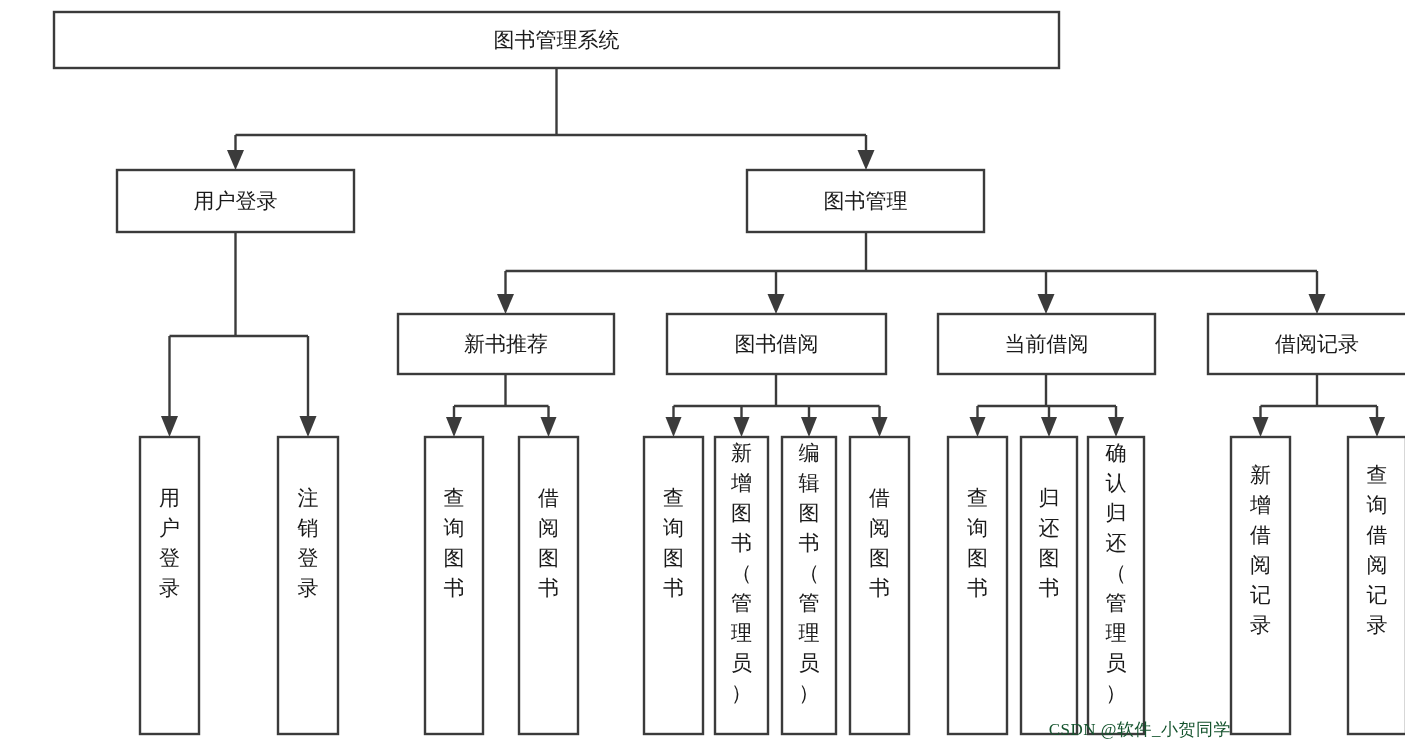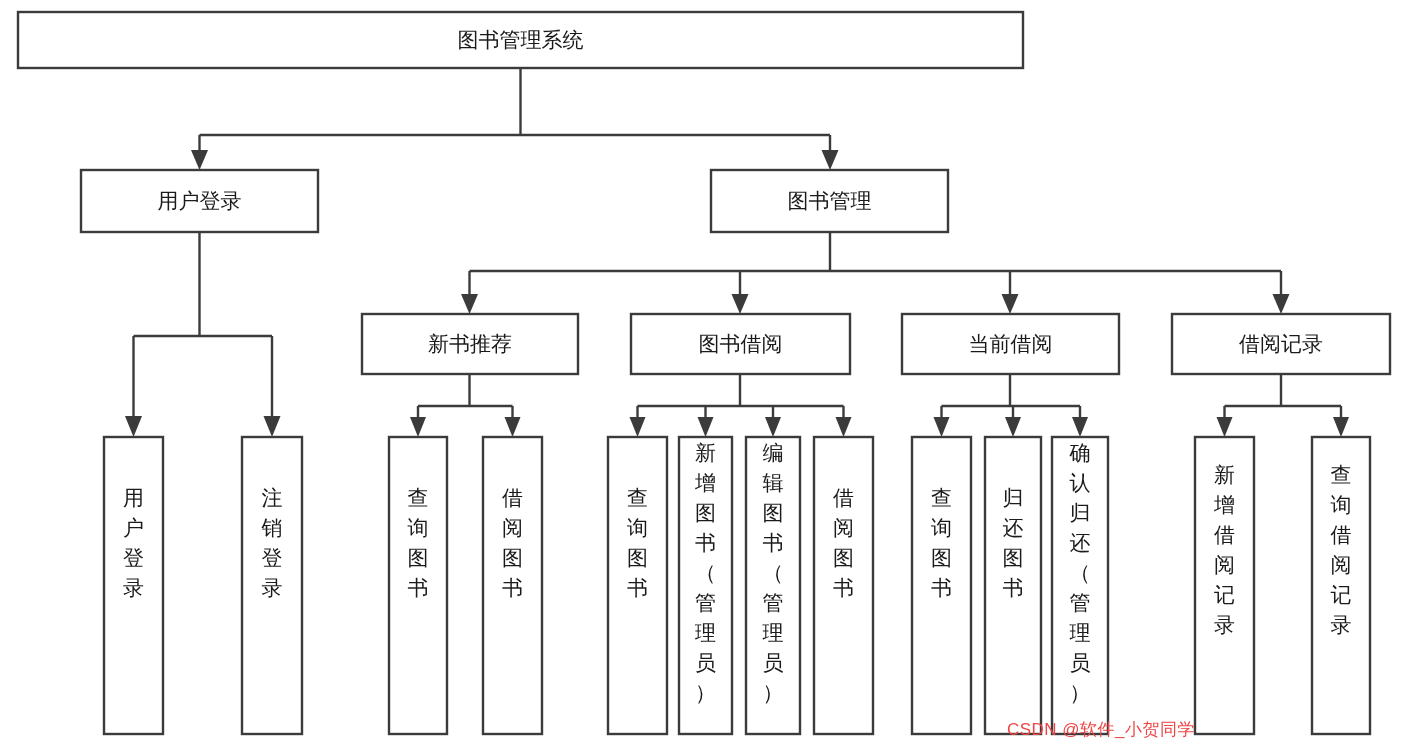--- a/index.html
+++ b/index.html
@@ -11,20 +11,21 @@
     width: 1405px;
     height: 747px;
     font-family: "Liberation Sans", "DejaVu Sans", sans-serif;
     overflow: hidden;
     position: relative;
   }
   #diagram-root {
     position: relative;
     width: 1203px;
     height: 747px;
+    margin-left: 36px;
   }
   svg#flow {
     position: absolute;
     left: 0;
     top: 0;
     width: 1405px;
     height: 747px;
     display: block;
   }
   .node-box {
@@ -52,23 +53,23 @@
   .node-label-vert {
     font-family: "Liberation Sans", "DejaVu Sans", sans-serif;
     fill: #1a1a1a;
     font-size: 21px;
     text-anchor: middle;
   }
   .watermark-text {
     position: absolute;
     right: 8px;
     bottom: 6px;
-    font-family: Liberation Sans, sans-serif;
+    font-family: Liberation Serif, serif;
     font-size: 17px;
-    color: #ef4444;
+    color: #14532d;
     letter-spacing: 0.5px;
     white-space: nowrap;
     pointer-events: none;
   }
 </style>
 </head>
 <body>
 
 <div id="diagram-root">
 

